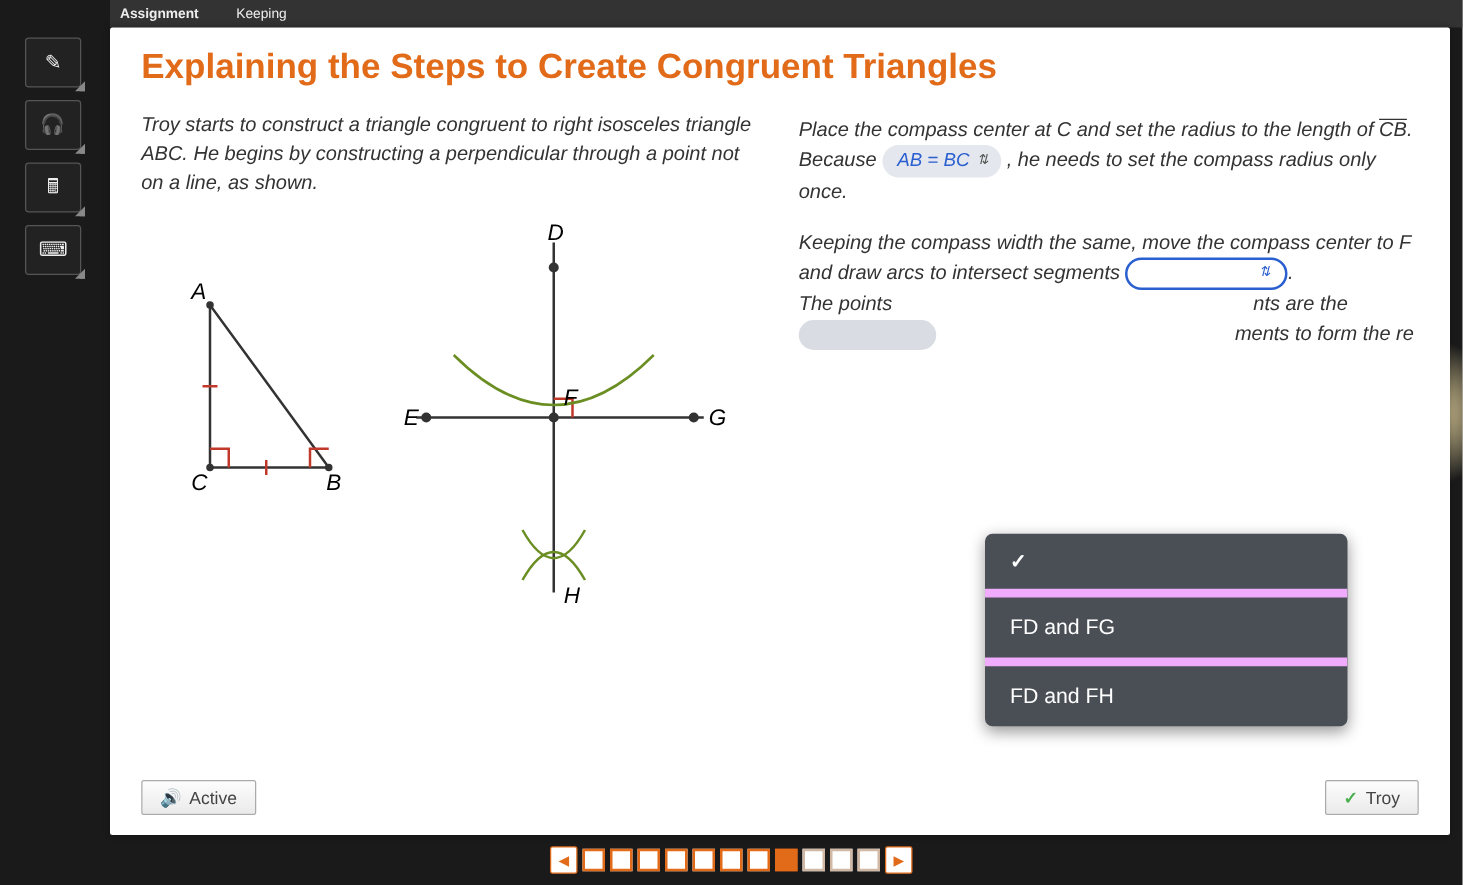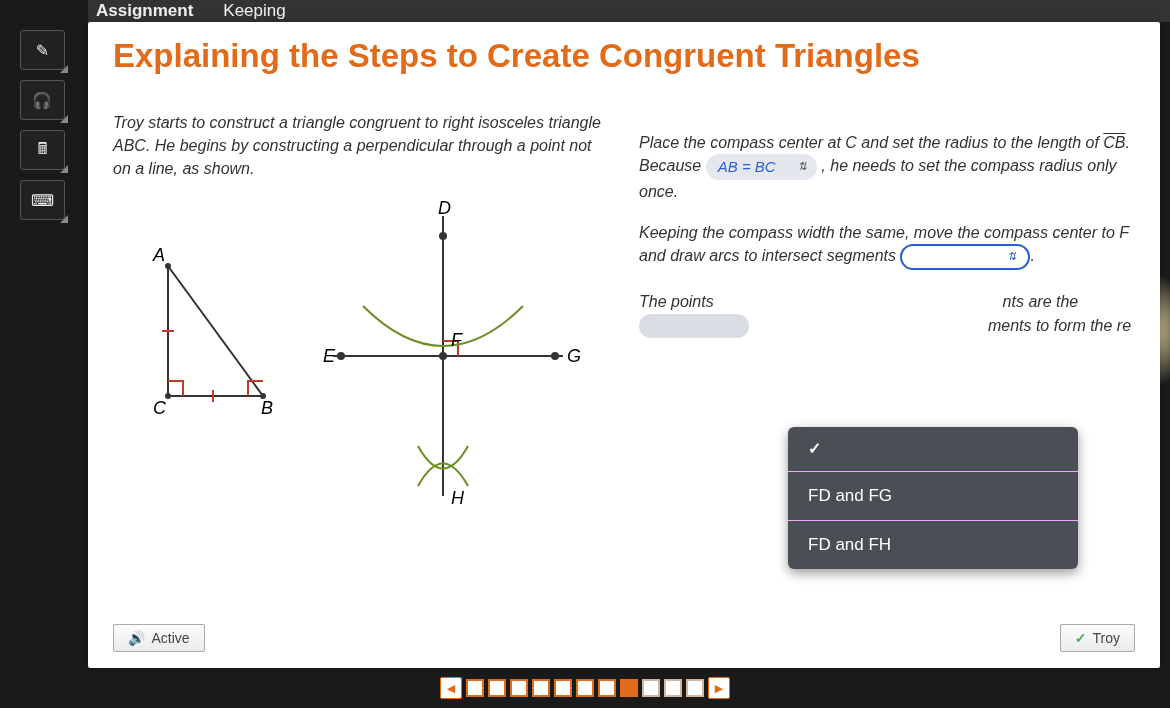--- a/index.html
+++ b/index.html
@@ -5,21 +5,21 @@
   * { box-sizing: border-box; margin: 0; padding: 0; }
   body {
     width: 1170px; height: 708px;
     background: #1a1a1a;
     font-family: Arial, Helvetica, sans-serif;
     position: relative; overflow: hidden;
   }
   .topbar {
     position: absolute; top: 0; left: 88px; right: 0; height: 22px;
     background: #333; color: #eee; display: flex; align-items: center;
-    font-size: 17px; padding-left: 8px; gap: 30px;
+    font-size: 11px; padding-left: 8px; gap: 30px;
   }
   .topbar b { font-weight: bold; }
   .sidebar {
     position: absolute; top: 22px; left: 20px; width: 55px;
     display: flex; flex-direction: column; gap: 10px; padding-top: 8px;
   }
   .side-btn {
     width: 45px; height: 40px; background: #222; border: 1px solid #555;
     display: flex; align-items: center; justify-content: center;
     color: #eee; border-radius: 3px; position: relative;
@@ -27,27 +27,27 @@
   .side-btn::after {
     content:""; position:absolute; right:-4px; bottom:-4px;
     border:4px solid transparent; border-right-color:#888; border-bottom-color:#888;
     width:0;height:0;
   }
   .main {
     position: absolute; top: 22px; left: 88px; right: 10px; bottom: 40px;
     background: #fff; border-radius: 2px; padding: 15px 25px 10px 25px;
     box-shadow: 0 0 6px rgba(0,0,0,.3);
   }
-  .title { color: #e26b1a; font-size: 33px; font-weight: bold; margin-bottom: 36px;}
+  .title { color: #e26b1a; font-size: 28px; font-weight: bold; margin-bottom: 20px;}
   .cols { display: flex; gap: 30px; font-style: italic; }
   .col { flex: 1; color: #333; font-size: 16px; line-height: 1.45; }
   .figure { margin-top: 15px; }
   .overline { text-decoration: overline; }
   .pill {
-    display: inline-flex; align-items: center; gap: 22px;
+    display: inline-flex; align-items: center; gap: 6px;
     background: #e4e7ed; border-radius: 14px; padding: 2px 10px 2px 12px;
     font-size: 15px; vertical-align: middle;
   }
   .pill-blue { color: #2a5fd0; }
   .pill-caret { font-size: 11px; color: #555; }
   .pill-empty {
     display: inline-flex; align-items:center; justify-content:flex-end;
     border: 2px solid #2a5fd0; border-radius: 16px;
     min-width: 130px; height: 26px; padding: 0 12px 0 12px;
     vertical-align: middle;
@@ -56,21 +56,21 @@
   .pill-grey {
     display:inline-block; background:#d9dde3; border-radius:14px;
     min-width:110px; height:24px; vertical-align:middle;
   }
   .dropdown {
     position: absolute; top: 405px; left: 700px; width: 290px;
     background: #4a4e55; border-radius: 6px; color: #fff;
     box-shadow: 0 4px 12px rgba(0,0,0,.4); overflow:hidden;
   }
   .dd-item {
-    padding: 14px 20px; font-size: 17px; border-top: 1px solid #f0abfc;
+    padding: 14px 20px; font-size: 17px; border-top: 7px solid #f0abfc;
   }
   .dd-item:first-child { border-top:none; padding:12px 20px; }
   .check { color:#fff; font-size:16px; font-weight:bold; }
   .footer {
     position: absolute; left: 25px; right: 25px; bottom: 10px; height: 40px;
     display: flex; align-items: center; justify-content: space-between;
   }
   .btn {
     border: 1px solid #aaa; background: linear-gradient(#fdfdfd,#eaeaea);
     padding: 5px 14px; font-size: 14px; color: #444; display:inline-flex;
@@ -167,34 +167,34 @@
             <text x="0" y="166" font-size="18">E</text>
             <text x="128" y="150" font-size="18">F</text>
             <text x="244" y="166" font-size="18">G</text>
             <text x="128" y="308" font-size="18">H</text>
           </g>
         </svg>
       </div>
     </div>
 
     <div class="col">
-      <p style="margin-top:20px">
+      <p style="margin-top:4px">
         <span>Place the compass center at C and set the radius to the length of </span><span class="overline">CB</span><span>. Because </span>
         <span class="pill">
           <span class="pill-blue">AB = BC</span>
           <span class="pill-caret">⇅</span>
         </span><span> , he needs to set the compass radius only once.</span>
       </p>
       <p style="margin-top:18px">
         <span>Keeping the compass width the same, move the compass center to F and draw arcs to intersect segments </span>
         <span class="pill-empty">
           <span class="pill-caret">⇅</span>
         </span>.
       </p>
-      <p style="margin-top:20px">
+      <p style="margin-top:0">
         <span>The points </span>
         <span style="display:inline-block;width:280px"></span>
         <span>nts are the </span>
         <span class="pill-grey"></span>
         <span style="display:inline-block;width:230px"></span>
         <span>ments to form the re</span>
       </p>
     </div>
   </div>
 

